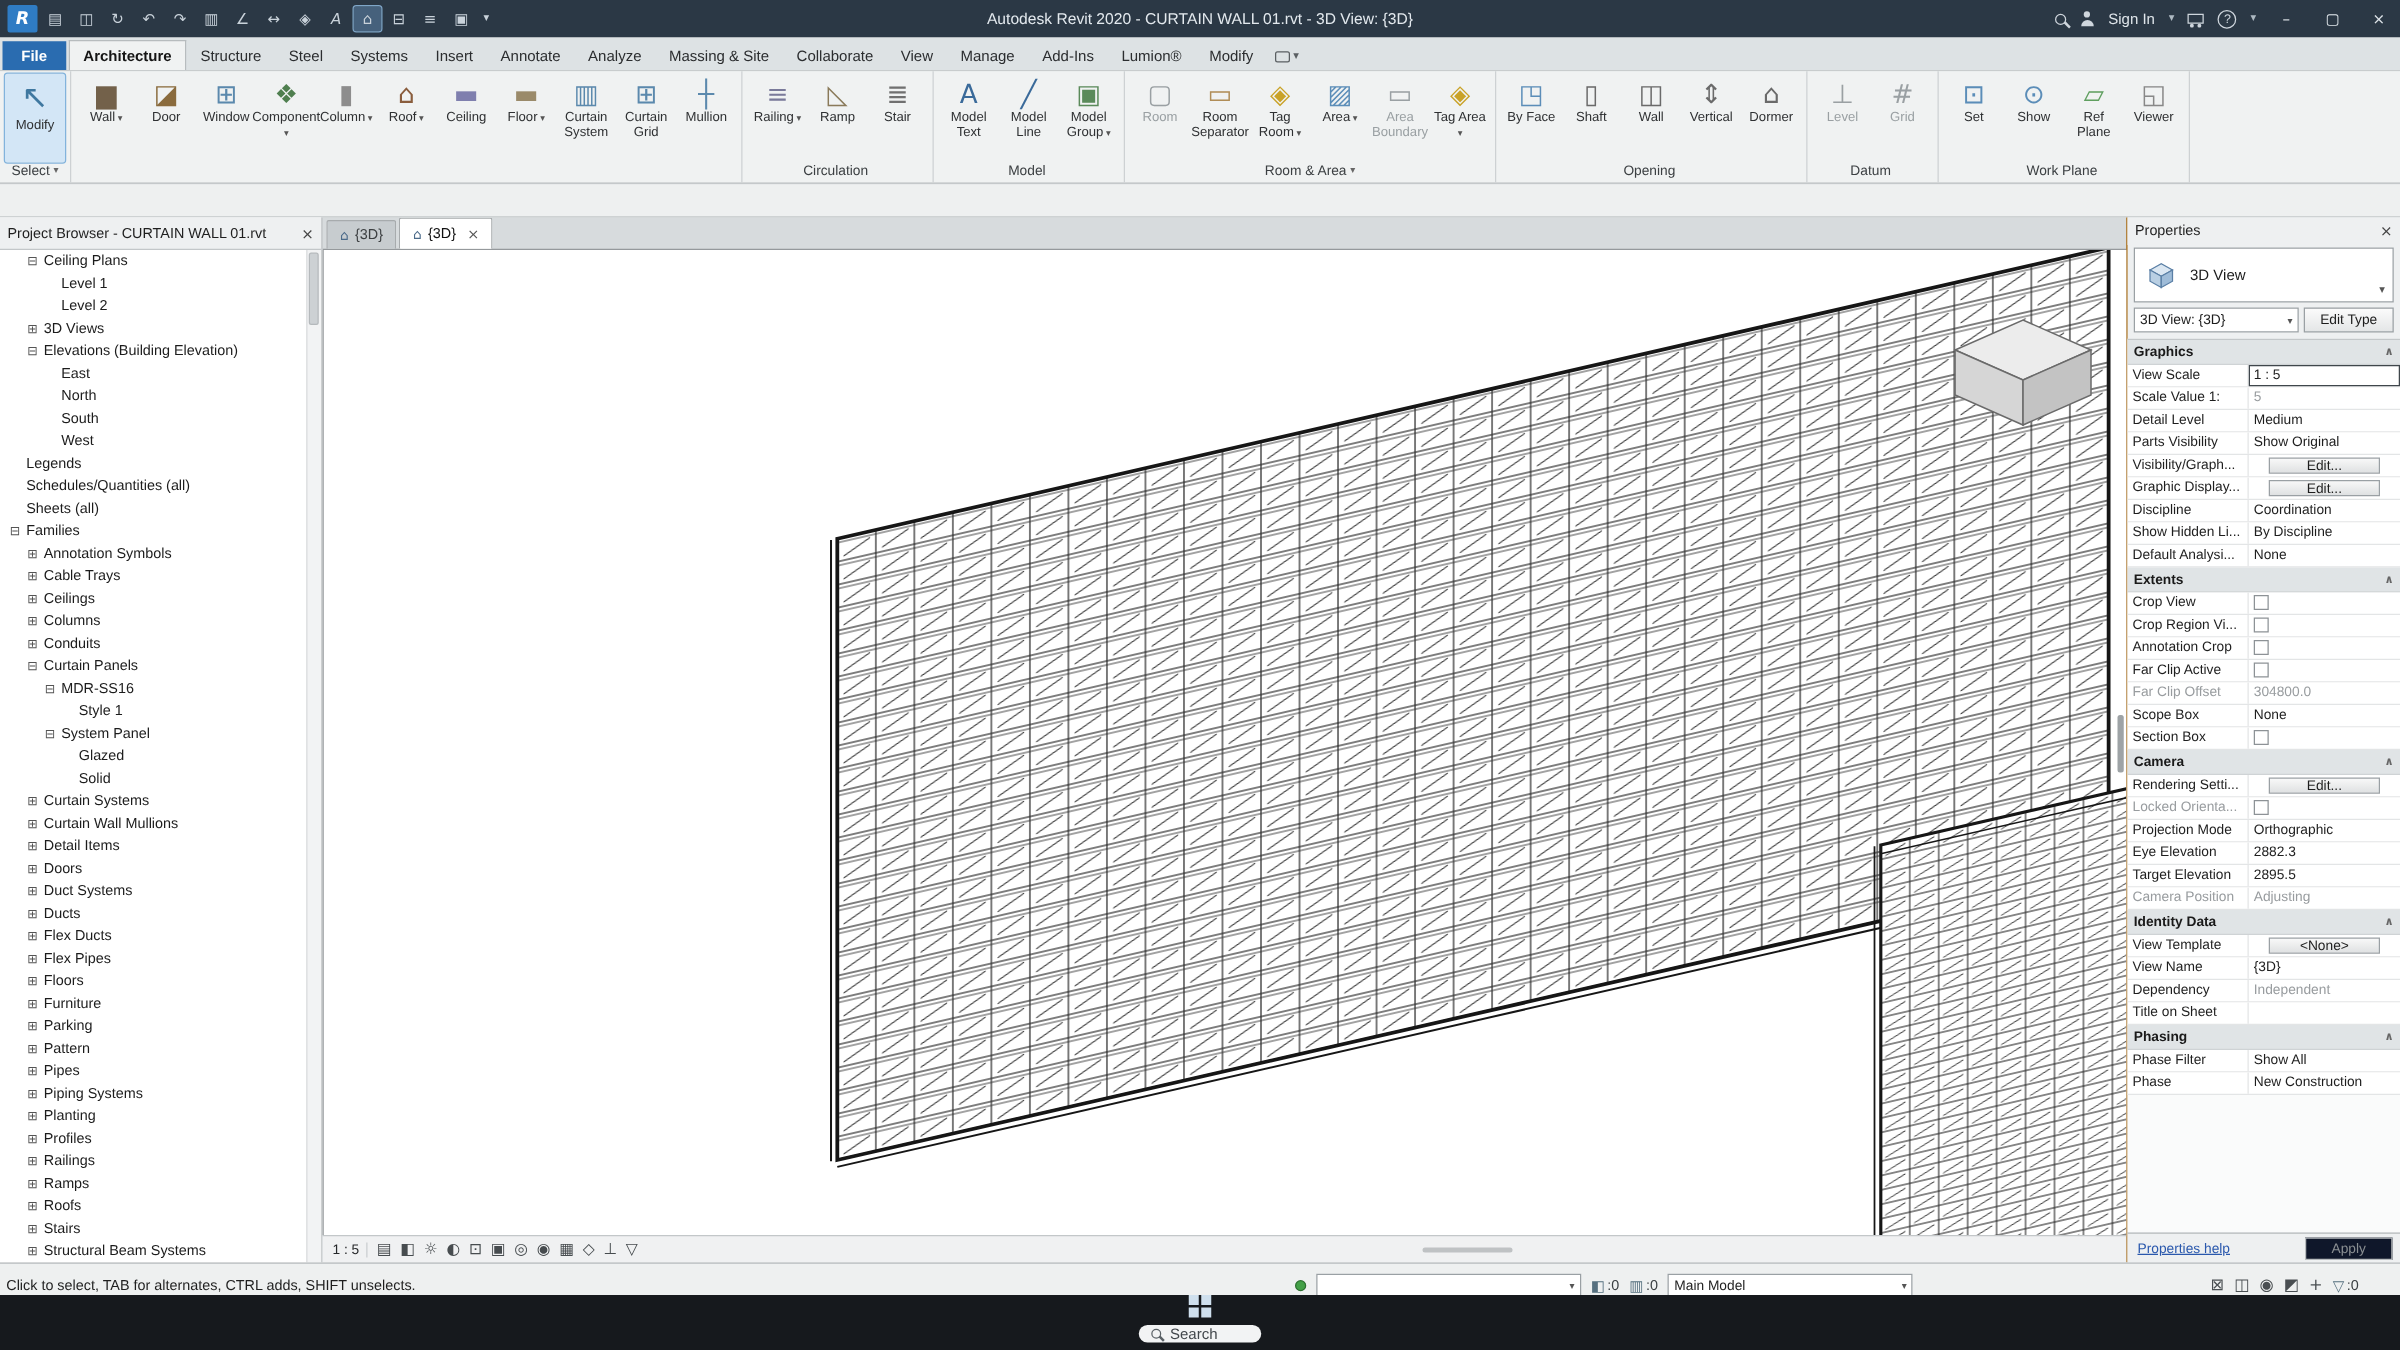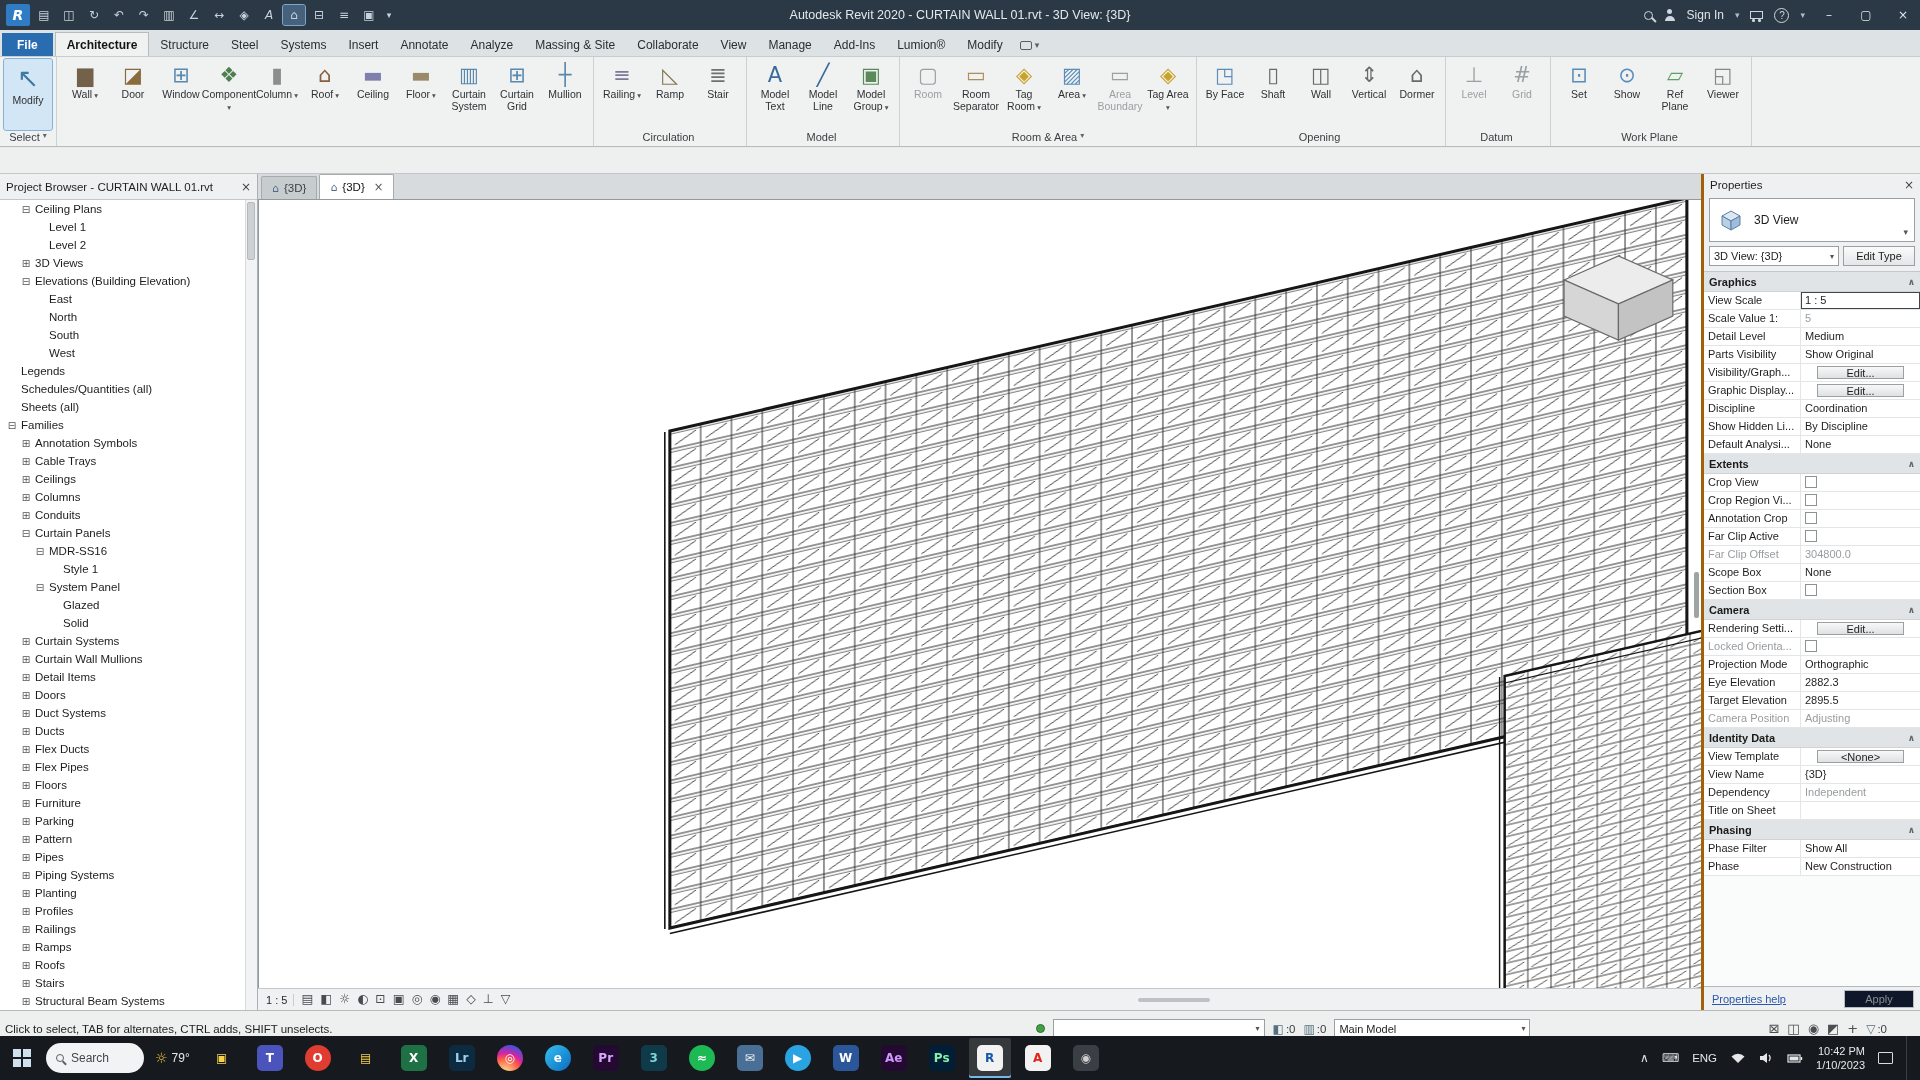--- a/index.html
+++ b/index.html
@@ -80,21 +80,21 @@
   .canvas{flex:1;position:relative;background:#fff;border-left:1px solid #95999c;overflow:hidden;}
   .canvas svg{position:absolute;inset:0;}
   .vscroll{position:absolute;right:0;top:0;bottom:0;width:9px;}
   .vthumb{position:absolute;top:372px;height:46px;width:5px;left:2px;background:#9ea3a6;border-radius:2px;}
   .vcb{height:22px;background:#f0f1f2;border-top:1px solid #c3c7c9;display:flex;align-items:center;padding-left:8px;gap:7px;position:relative;}
   .vcb-scale{font-size:11px;color:#26282a;padding-right:6px;border-right:1px solid #c9cdcf;}
   .vcb-i{font-size:12.5px;color:#474c4f;font-family:"DejaVu Sans",sans-serif;line-height:1;}
   .hthumb{position:absolute;left:880px;top:9px;width:72px;height:4px;background:#bfc2c4;border-radius:2px;}
 
   
-  .props{width:219px;background:#eef0f1;border-left:3px solid #a16207;display:flex;flex-direction:column;}
+  .props{width:219px;background:#eef0f1;border-left:1px solid #a16207;display:flex;flex-direction:column;}
   .pheader{height:22px;display:flex;align-items:center;font-size:11.5px;padding:0 6px;color:#1f1f1f;background:#eef0f1;}
   .typesel{height:44px;margin:2px 5px 4px;background:#fff;border:1px solid #9aa0a4;display:flex;align-items:center;padding:0 6px;gap:8px;}
   .tsname{font-size:12px;color:#1c1c1c;flex:1;}
   .tscaret{color:#555;font-size:9px;align-self:flex-end;margin-bottom:4px;}
   .instrow{display:flex;margin:0 5px 5px;gap:4px;}
   .inst-combo{flex:1;height:20px;background:#fff;border:1px solid #9aa0a4;display:flex;align-items:center;font-size:11px;padding:0 4px;color:#1c1c1c;}
   .inst-combo .cc{margin-left:auto;font-size:8px;color:#555;}
   .edit-type{width:72px;height:20px;font-size:11px;background:linear-gradient(#fbfbfb,#e4e6e7);border:1px solid #9aa0a4;color:#1c1c1c;font-family:inherit;}
   .pgrid{flex:1;overflow:hidden;border-top:1px solid #c3c7c9;background:#fafbfb;}
   .pgh{display:flex;align-items:center;height:20px;background:#e0e4e6;border-bottom:1px solid #cfd3d5;font-size:11px;font-weight:bold;padding:0 5px;color:#1a1a1a;}
@@ -118,21 +118,21 @@
   .sbcombo .cc{margin-left:auto;font-size:8px;color:#555;}
   .w1{width:212px;} .w2{width:196px;}
   .sbind{display:flex;align-items:center;gap:2px;color:#3b4043;}
   .sbico{font-size:12px;font-family:"DejaVu Sans",sans-serif;color:#56707f;}
   .sp{width:222px;}
   .stgl{font-size:13px;color:#4a4f52;font-family:"DejaVu Sans",sans-serif;}
   .sfilter{display:flex;align-items:center;gap:2px;color:#3b4043;}
   .funnel{font-family:"DejaVu Sans",sans-serif;color:#56707f;font-size:12px;}
 
   
-  .taskbar{position:absolute;top:1036px;left:0;right:0;height:44px;background:#16191d;display:flex;align-items:center;padding:0 4px;gap:6px;}
+  .taskbar{position:absolute;top:1036px;left:0;right:0;height:44px;background:#16191d;display:flex;align-items:center;padding:0 4px;gap:6px;flex-direction:column;}
   .start{width:36px;height:36px;display:grid;grid-template-columns:8px 8px;grid-template-rows:8px 8px;gap:1.5px;place-content:center;}
   .start i{background:#cfe0ee;}
   .tsearch{height:30px;width:98px;border-radius:15px;background:#f2f3f4;display:flex;align-items:center;gap:7px;padding:0 10px;color:#42474c;font-size:12px;}
   .smag{width:8px;height:8px;border:1.5px solid #5a6166;border-radius:50%;position:relative;flex:none;}
   .smag::after{content:"";position:absolute;width:5px;height:1.5px;background:#5a6166;transform:rotate(45deg);right:-4px;bottom:-2px;}
   .weather{display:flex;align-items:center;gap:4px;color:#e8e8e8;font-size:12px;padding:0 5px;}
   .sun{color:#f3c13f;font-size:14px;font-family:"DejaVu Sans",sans-serif;}
   .tbcell{width:42px;height:40px;display:flex;align-items:center;justify-content:center;border-radius:2px;}
   .tbcell.active{background:rgba(255,255,255,.14);box-shadow:inset 0 -2px 0 #76b9e8;}
   .tbtile{min-width:26px;height:26px;border-radius:5px;display:flex;align-items:center;justify-content:center;font-size:12px;font-weight:bold;font-family:"DejaVu Sans",sans-serif;padding:0 2px;color:#eee;}

